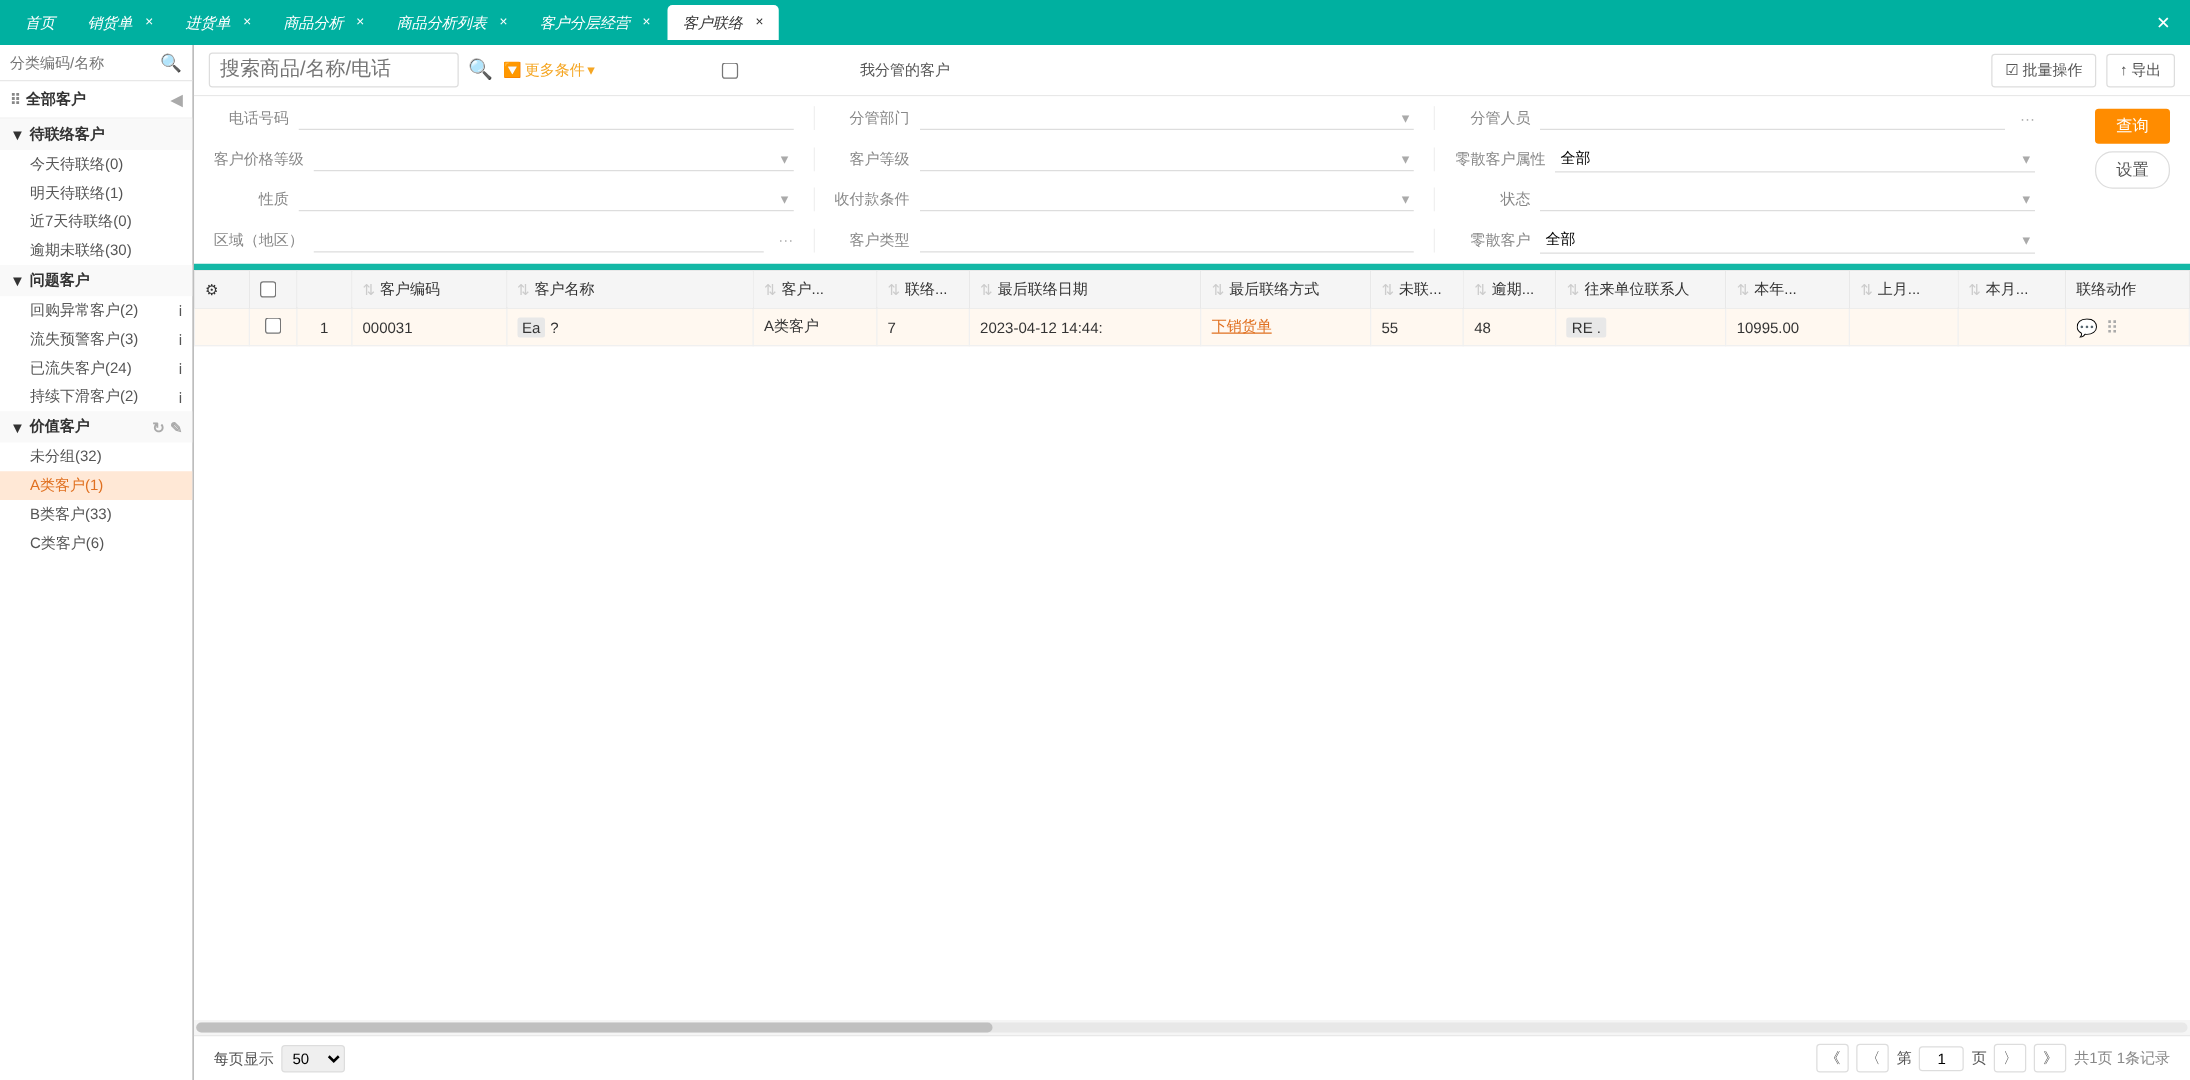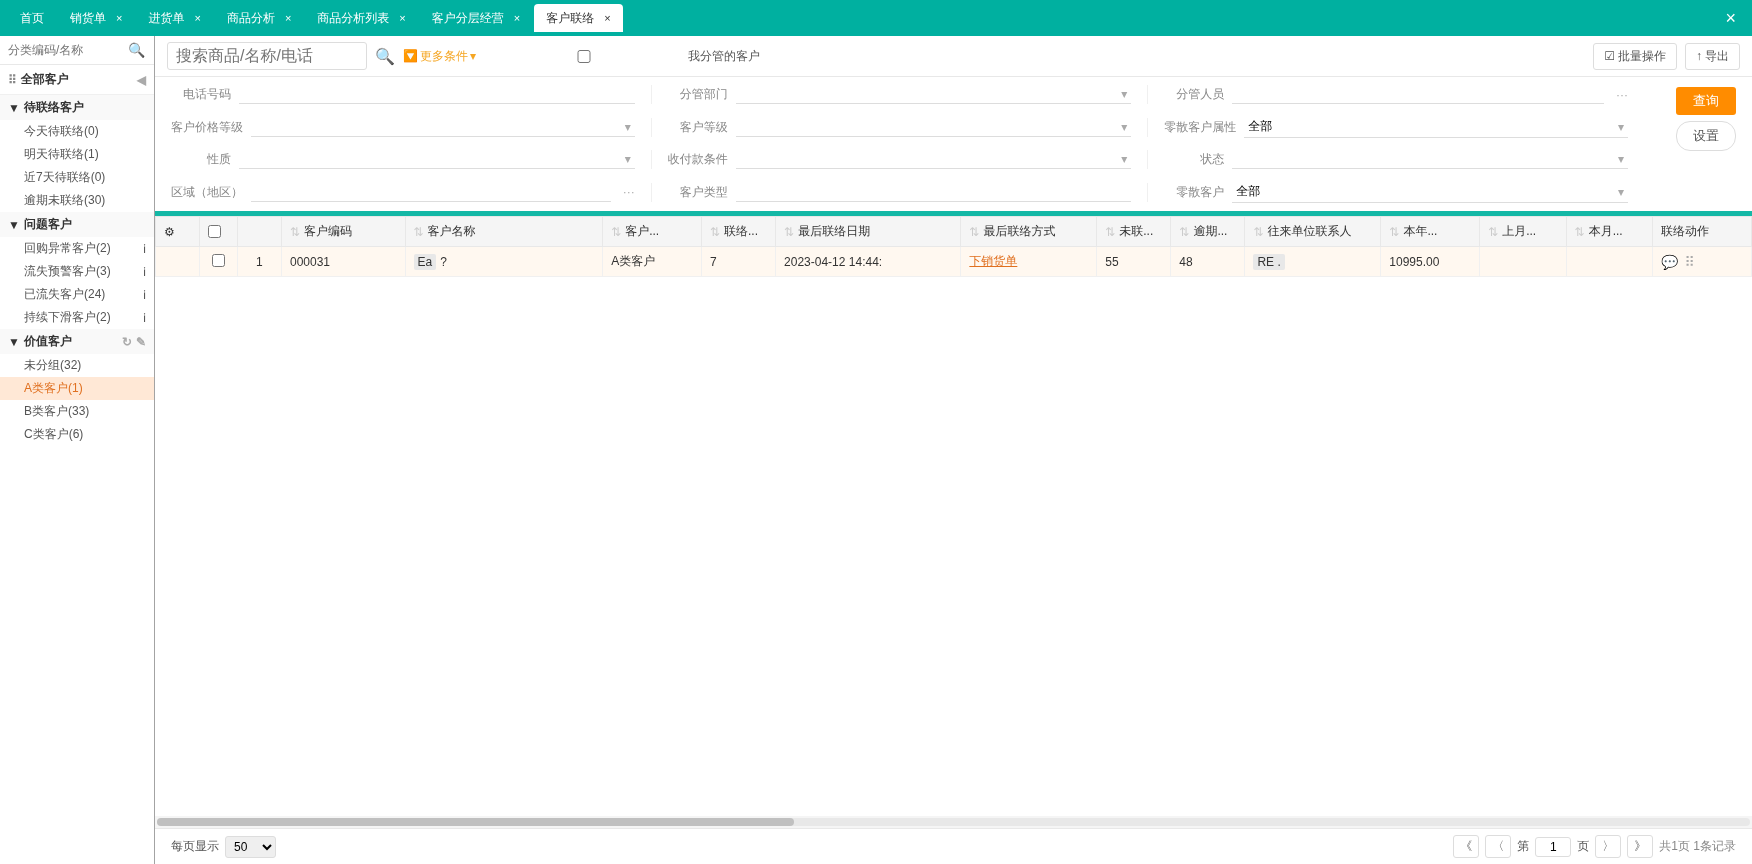--- a/index.html
+++ b/index.html
@@ -6,21 +6,21 @@
     body { background: #f5f5f5; overflow: hidden; width: 1752px; height: 864px; }
 
     
     .top-tabbar {
       display: flex; align-items: center; background: #00b0a0; height: 36px;
       padding: 0 8px; gap: 2px;
     }
     .tab-item {
       display: flex; align-items: center; height: 28px; padding: 0 12px;
       border-radius: 4px 4px 0 0; cursor: pointer; color: #fff; gap: 6px;
-      font-size: 13px; white-space: nowrap;
+      font-size: 13px; white-space: nowrap; font-style: italic;
     }
     .tab-item.active { background: #fff; color: #333; }
     .tab-item .close-icon { font-size: 11px; color: inherit; cursor: pointer; }
     .tab-home { background: transparent; color: #fff; font-size: 13px; }
     .tab-close-btn { margin-left: 4px; }
     .top-close { margin-left: auto; color: #fff; font-size: 18px; cursor: pointer; padding: 0 8px; }
 
     
     .main-layout { display: flex; height: calc(864px - 36px); }
 
@@ -122,21 +122,21 @@
       display: flex; align-items: center; gap: 4px;
     }
     tbody td {
       border: 1px solid #f0f0f0; padding: 6px 8px; color: #333; white-space: nowrap;
     }
     tbody tr.selected-row { background: #fff8f0; }
     .link-text { color: #e07020; cursor: pointer; text-decoration: underline; }
 
     
     .bottom-bar {
-      display: flex; align-items: center; justify-content: space-between;
+      display: flex; align-items: flex-end; justify-content: space-between;
       background: #fff; border-top: 1px solid #e8e8e8; padding: 6px 16px;
       height: 36px; flex-shrink: 0;
     }
     .scrollbar-area {
       height: 12px; background: #f5f5f5; display: flex; align-items: center;
       padding: 0 2px;
     }
     .scrollbar-track {
       flex: 1; height: 8px; background: #e8e8e8; border-radius: 4px; position: relative;
     }

